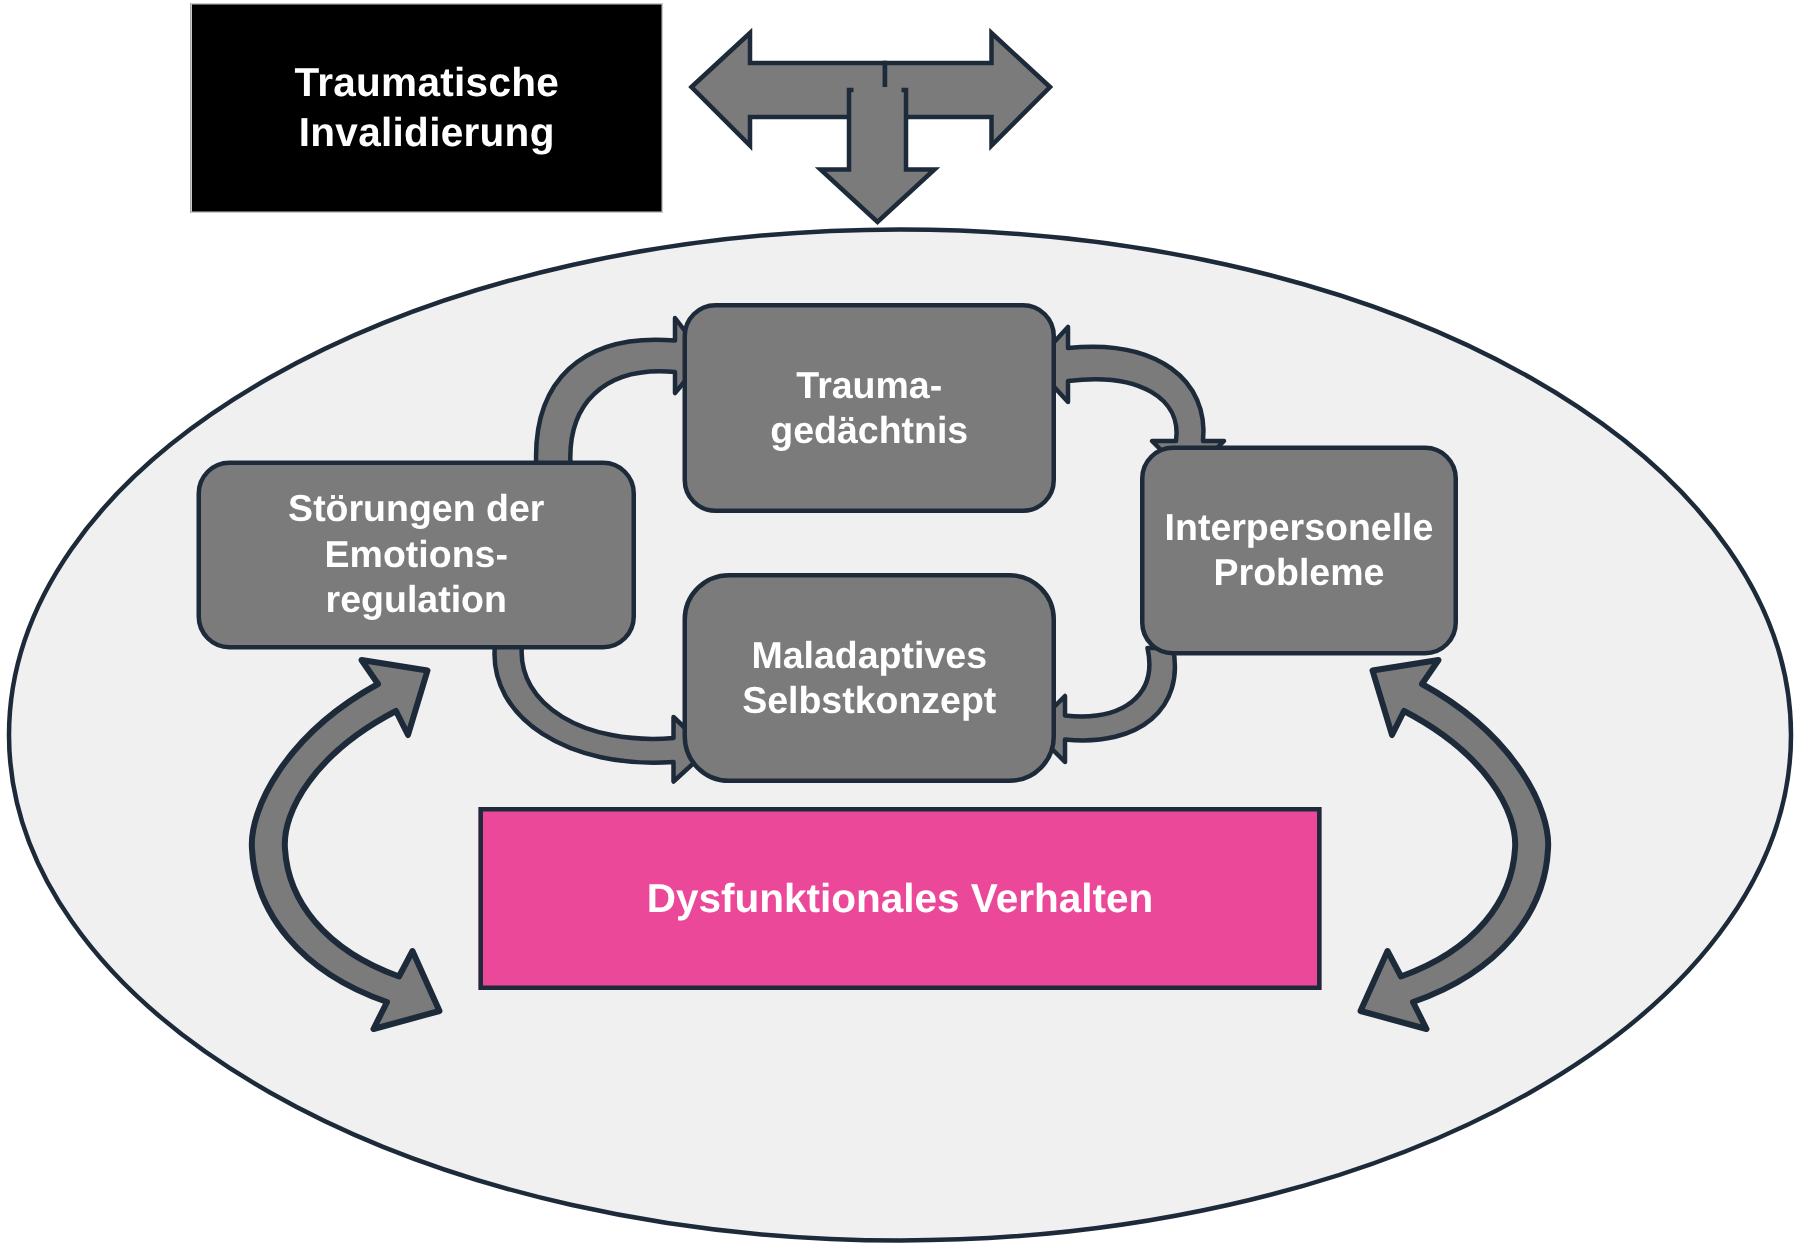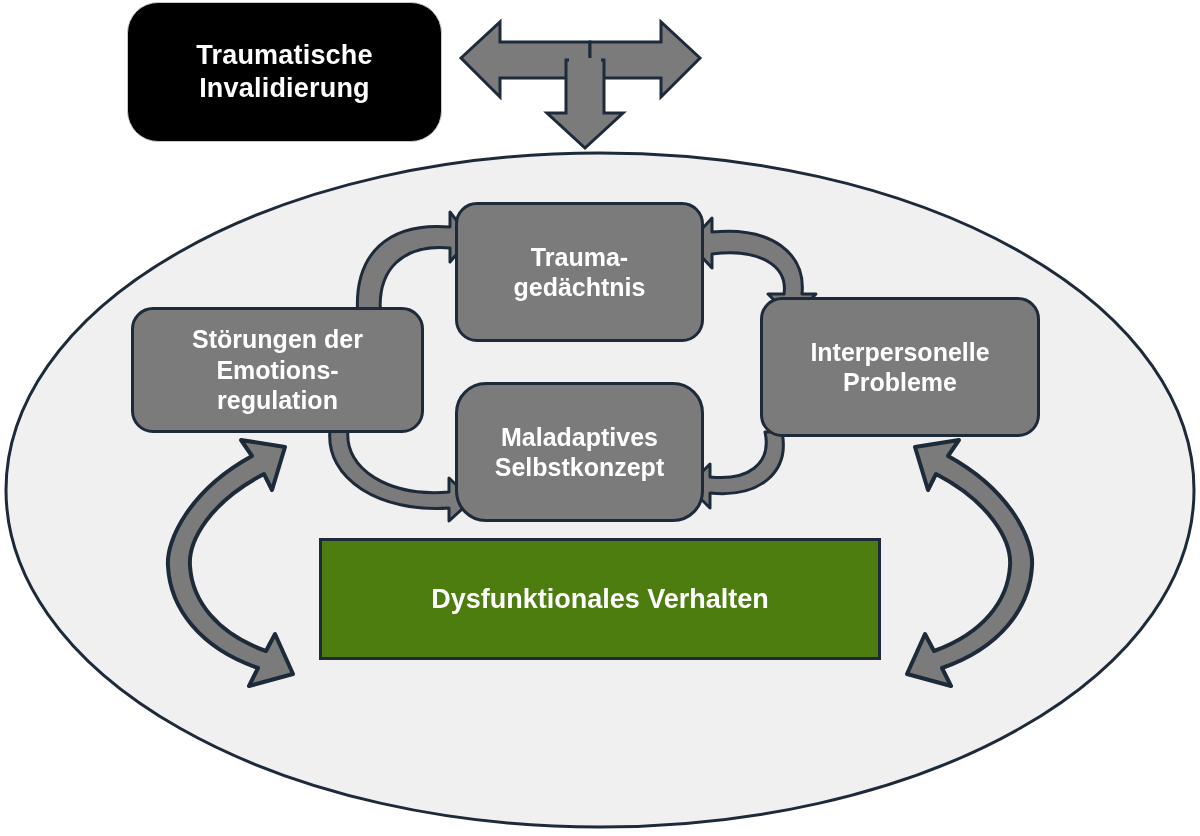--- a/index.html
+++ b/index.html
@@ -43,32 +43,32 @@
     font-size: 27px;
     letter-spacing: 0.2px;
   }
   .gray-box-round {
     background: #7b7b7b;
     border: 3px solid #1d2a3a;
     border-radius: 22px;
     font-size: 25px;
   }
   .gray-box-sq {
-    background: #4d7c0f;
+    background: #ec4899;
     border: 3px solid #1d2a3a;
     border-radius: 0;
     font-size: 27px;
   }
-  #box-trauma-invalidierung { left: 127px; top: 2px;  width: 315px; height: 140px; border-radius: 31px; }
+  #box-trauma-invalidierung { left: 127px; top: 2px;  width: 315px; height: 140px; }
   #box-repetitiver-missbrauch { left: 710px; top: 2px; width: 315px; height: 140px; }
 
   #box-emotionsregulation { left: 131px; top: 307px; width: 293px; height: 126px; }
   #box-traumagedaechtnis  { left: 455px; top: 202px; width: 249px; height: 140px; }
   #box-maladaptives       { left: 455px; top: 382px; width: 249px; height: 140px; border-radius: 31px; }
-  #box-interpersonelle    { left: 760px; top: 297px; width: 280px; height: 140px; }
+  #box-interpersonelle    { left: 760px; top: 297px; width: 212px; height: 140px; }
 
   #box-dysfunktionales { left: 319px; top: 538px; width: 562px; height: 122px; }
   #box-soziale-faktoren { left: 319px; top: 670px; width: 562px; height: 118px; }
 </style>
 </head>
 <body>
 
 <div id="stage">
 
   <svg id="svg-layer" viewBox="0 0 1200 836" xmlns="http://www.w3.org/2000/svg">

